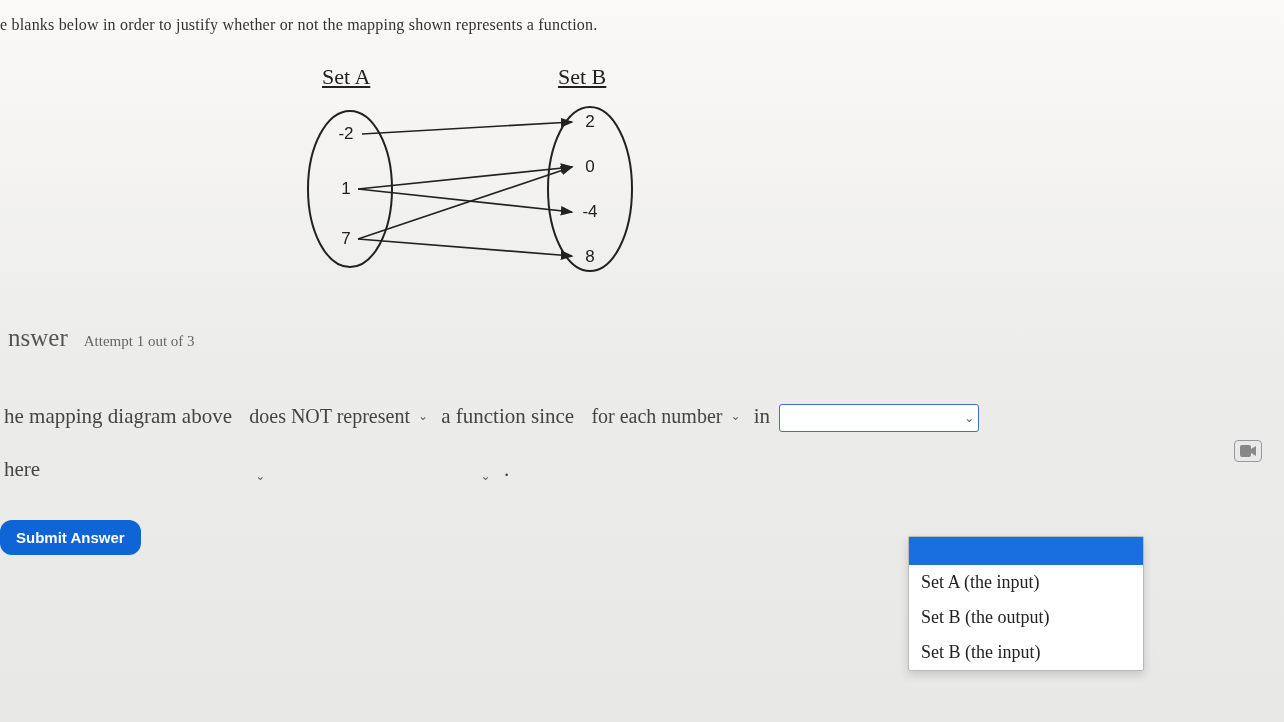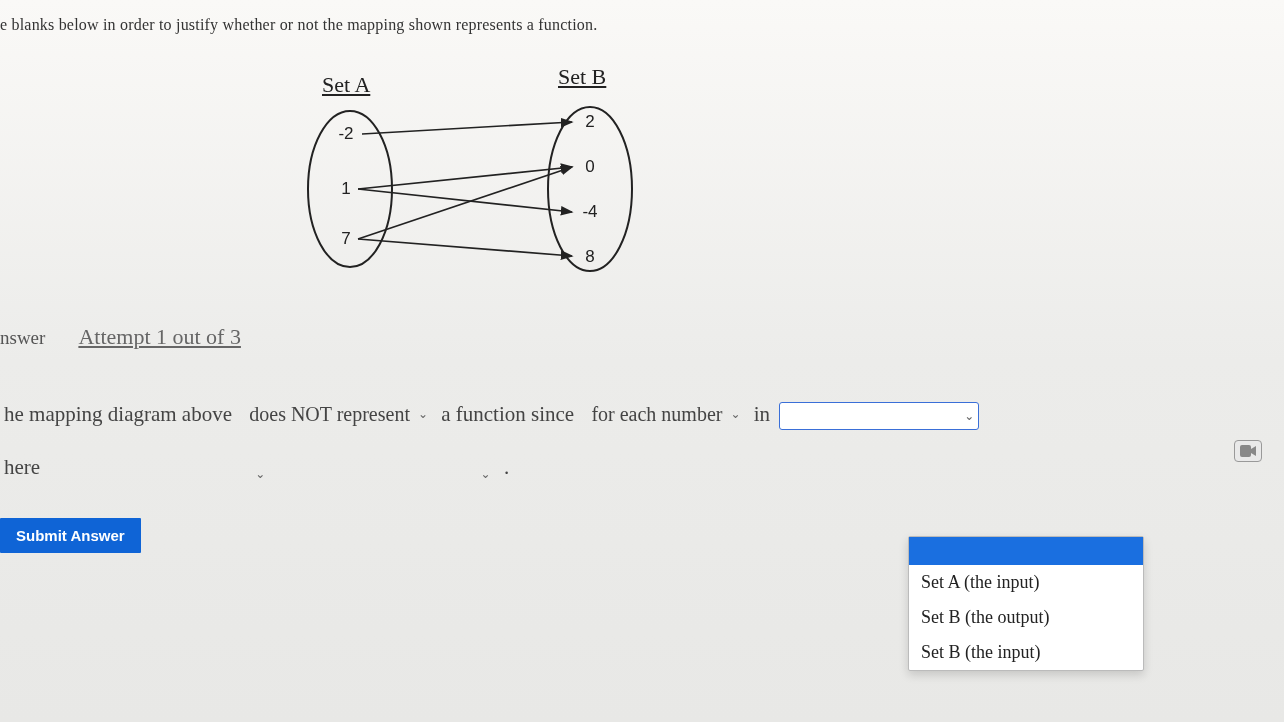--- a/index.html
+++ b/index.html
@@ -32,30 +32,30 @@
     width: 420px;
     height: 230px;
   }
   .diagram-label {
     position: absolute;
     font-family: 'Times New Roman', serif;
     font-size: 22px;
     text-decoration: underline;
     color: #222;
   }
-  .label-a { left: 22px; top: 8px; }
+  .label-a { left: 22px; top: 0; }
   .label-b { left: 258px; top: 0; }
   .svg-holder { position: absolute; top: 30px; left: 0; }
   .answer-row {
     padding: 0 0 0 0;
     font-size: 20px;
     color: #555;
   }
-  .answer-label { color:#555; font-size:19px; }
-  .attempt { color:#666; font-size:22px; margin-left:28px;text-decoration:underline;}
+  .answer-label { color:#555; font-size:25px;padding-left:8px; }
+  .attempt { color:#666; font-size:15px; margin-left:11px;}
   .sentence {
     margin-top: 40px;
     font-size: 21px;
     color: #444;
     padding-left: 0;
     line-height: 2.2;
   }
   .sentence span.word { margin: 0 4px; }
   .dropdown {
     display: inline-flex;
@@ -116,21 +116,21 @@
   }
   .submit-btn {
     display: inline-block;
     margin-top: 28px;
     background: #0f64d6;
     color: #fff;
     font-family: Arial, sans-serif;
     font-size: 15px;
     font-weight: 600;
     padding: 9px 16px;
-    border-radius: 1px;
+    border-radius: 12px;
     border: none;
     cursor: pointer;
   }
   .video-icon {
     position: absolute;
     right: 22px;
     top: 440px;
     width: 28px;
     height: 22px;
     border: 1px solid #999;

